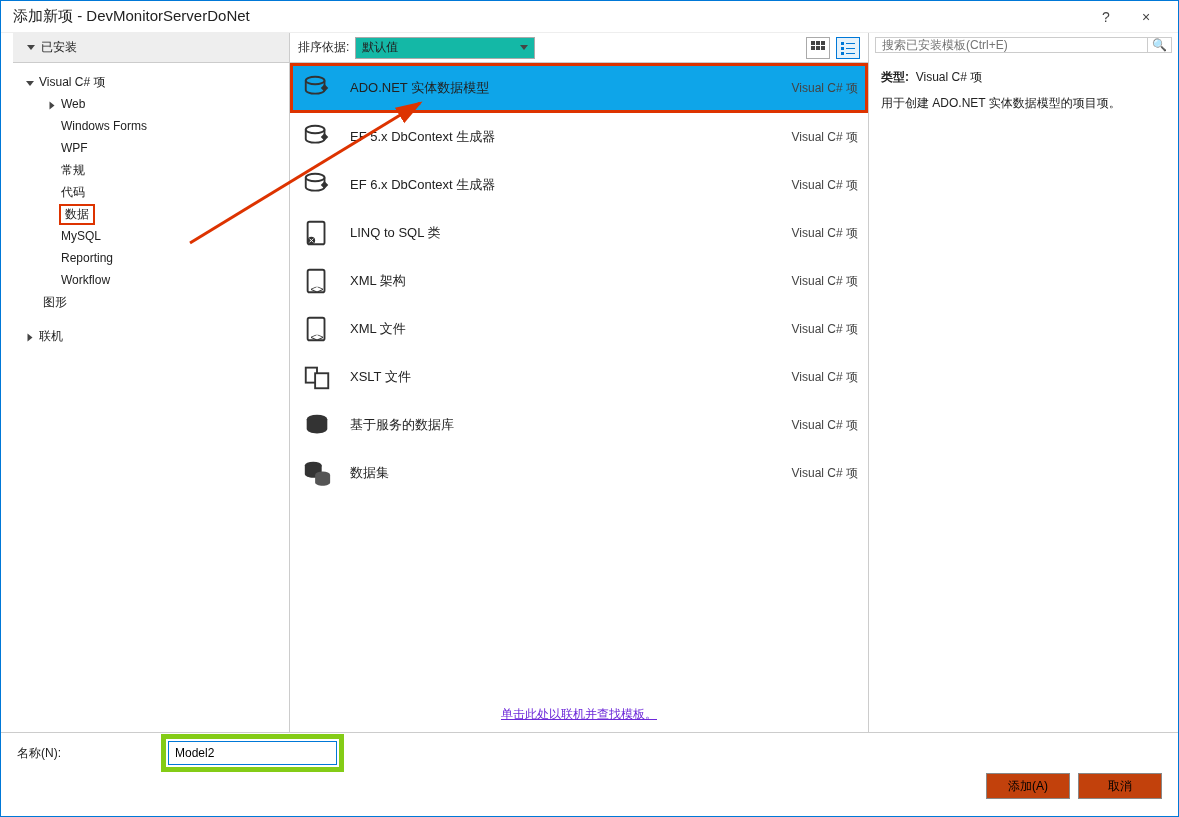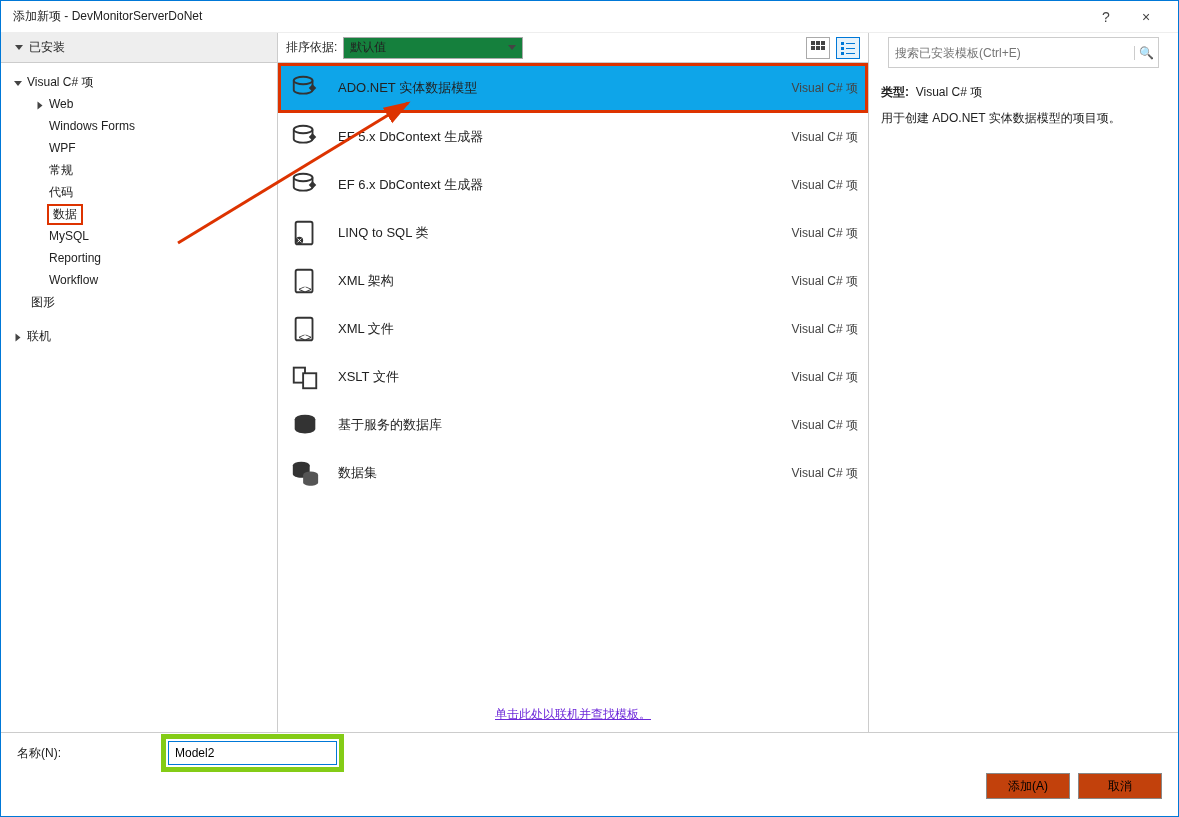--- a/index.html
+++ b/index.html
@@ -1,52 +1,52 @@
 <!DOCTYPE html>
 <html><head>
 <meta charset="utf-8">
 <style>
   * { box-sizing: border-box; margin: 0; padding: 0; font-family: "Microsoft YaHei", "Segoe UI", sans-serif; font-size: 12px; }
   body { width: 1179px; height: 817px; background: #fff; border: 1px solid #0078d7; position: relative; color: #222; }
 
   .titlebar { height: 32px; display: flex; align-items: center; padding: 0 12px; border-bottom: 1px solid #eee; }
-  .titlebar .title { flex: 1; font-size: 12px; }
+  .titlebar .title { flex: 1; font-size: 15px; }
   .titlebar .ctl { width: 40px; text-align: center; font-size: 14px; color: #444; cursor: pointer; }
 
   .content { display: flex; height: 700px; }
 
   
-  .left { width: 276px; display:flex; flex-direction:column; }
+  .left { width: 276px; display:flex; flex-direction:column;margin-left:12px; }
   .tabhdr { background: #eee; border-bottom:1px solid #ccc; padding: 6px 14px; display:flex; align-items:center; gap:6px; }
   .tree { padding: 8px 4px; flex:1; overflow:auto; }
   .tree-row { display:flex; align-items:center; height:22px; cursor:pointer; }
   .exp { width:14px; text-align:center; color:#555; font-size:10px; }
   .lbl { padding-left:2px; }
   .tree-row.highlight .lbl { border:2px solid #d30; padding:0 4px; background:#fff; }
 
   
   .center { flex:1; border-left:1px solid #ccc; display:flex; flex-direction:column; position:relative; }
   .sortbar { height:30px; display:flex; align-items:center; gap:6px; padding:0 8px; border-bottom:1px solid #ccc; }
-  .sortsel { border:1px solid #aaa; height:22px; width:180px; padding:0 6px; display:flex; align-items:center; justify-content:space-between; background:#15803d; }
+  .sortsel { border:1px solid #aaa; height:22px; width:180px; padding:0 6px; display:flex; align-items:center; justify-content:space-between; background:#14b8a6; }
   .viewbtn { width:24px; height:22px; border:1px solid #aaa; display:flex; align-items:center; justify-content:center; cursor:pointer; }
   .viewbtn.active { border-color:#0078d7; background:#e6f2fb; }
   .items { flex:1; overflow:auto; }
   .item { height:48px; display:flex; align-items:center; padding:0 10px; cursor:pointer; }
   .item.sel { background:#0ea5e9; border:3px solid #d30; padding:16px 7px; height:50px; }
   .iconbox { width:34px; height:34px; margin-right:16px; display:flex; align-items:center; justify-content:center; }
   .item-name { flex:1; font-size:13px; }
   .item-cat { width:110px; text-align:right; color:#444; }
   .online-link { text-align:center; padding:10px 0; }
   .online-link a { color:#6d28d9; text-decoration:underline; cursor:pointer; }
 
   .arrow-annot { position:absolute; pointer-events:none; }
 
   
   .right { width:310px; border-left:1px solid #ccc; padding:0; }
-  .searchbar { margin:4px 19px; border:1px solid #ccc; height:31px; display:flex; align-items:center;justify-content:flex-end; }
+  .searchbar { margin:4px 6px; border:1px solid #ccc; height:16px; display:flex; align-items:center;justify-content:flex-end; }
   .searchbar input { flex:1; border:0; outline:0; padding:0 6px; color:#888; }
   .searchbar .mag { width:24px; text-align:center; border-left:1px solid #ccc; color:#666; cursor:pointer; }
   .desc { padding:10px 12px; line-height:1.7; }
   .desc b { font-weight:600; }
 
   
   .bottom { position:absolute; left:0; right:0; bottom:0; height:84px; border-top:1px solid #ccc; background:#fff; }
   .namerow { display:flex; align-items:center; height:40px; padding:0 16px; gap:24px; }
   .namerow label { width:120px; }
   .namerow .ninput { flex:1; max-width:680px; border:1px solid #0078d7; height:24px; padding:0 6px; }

